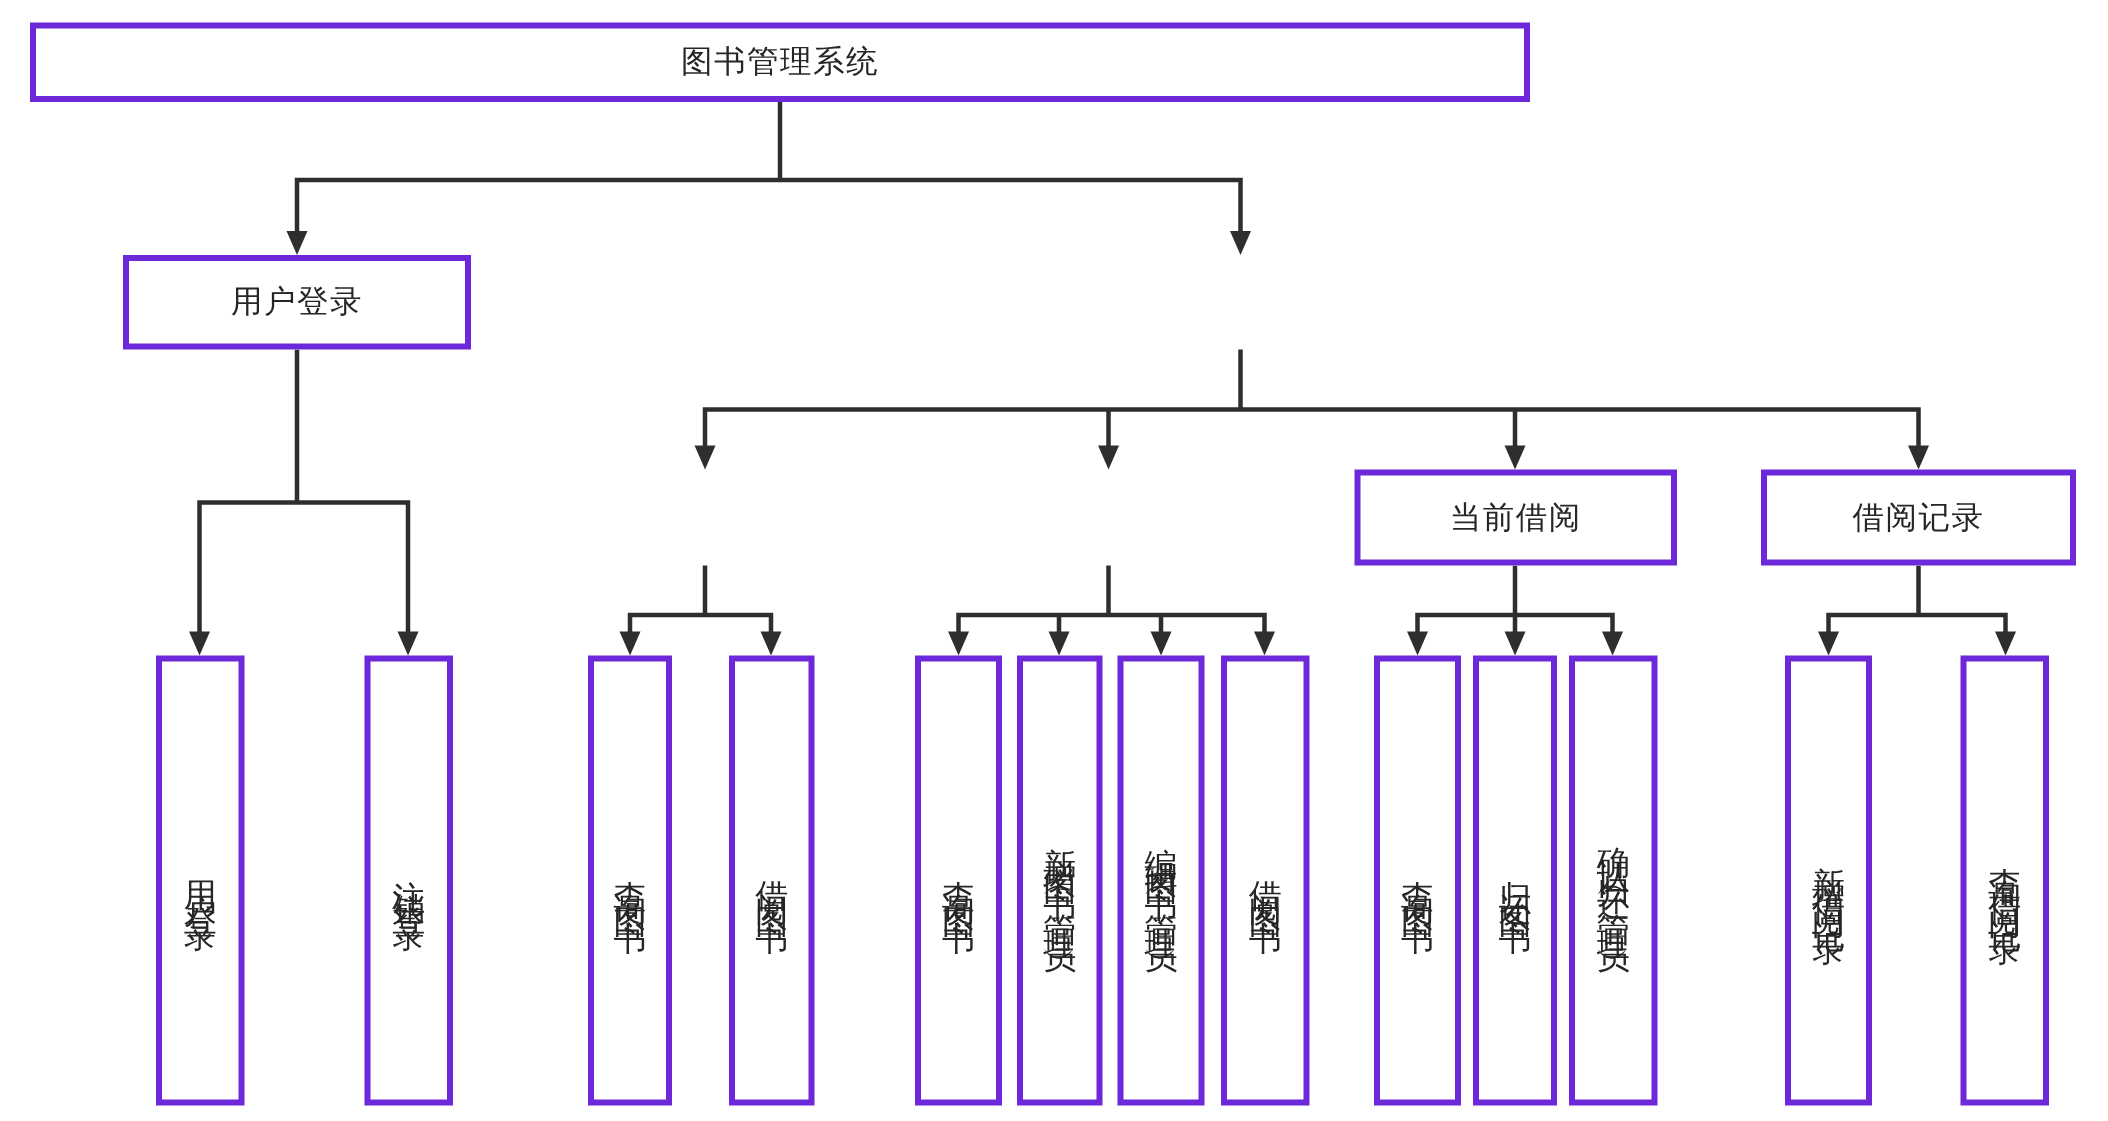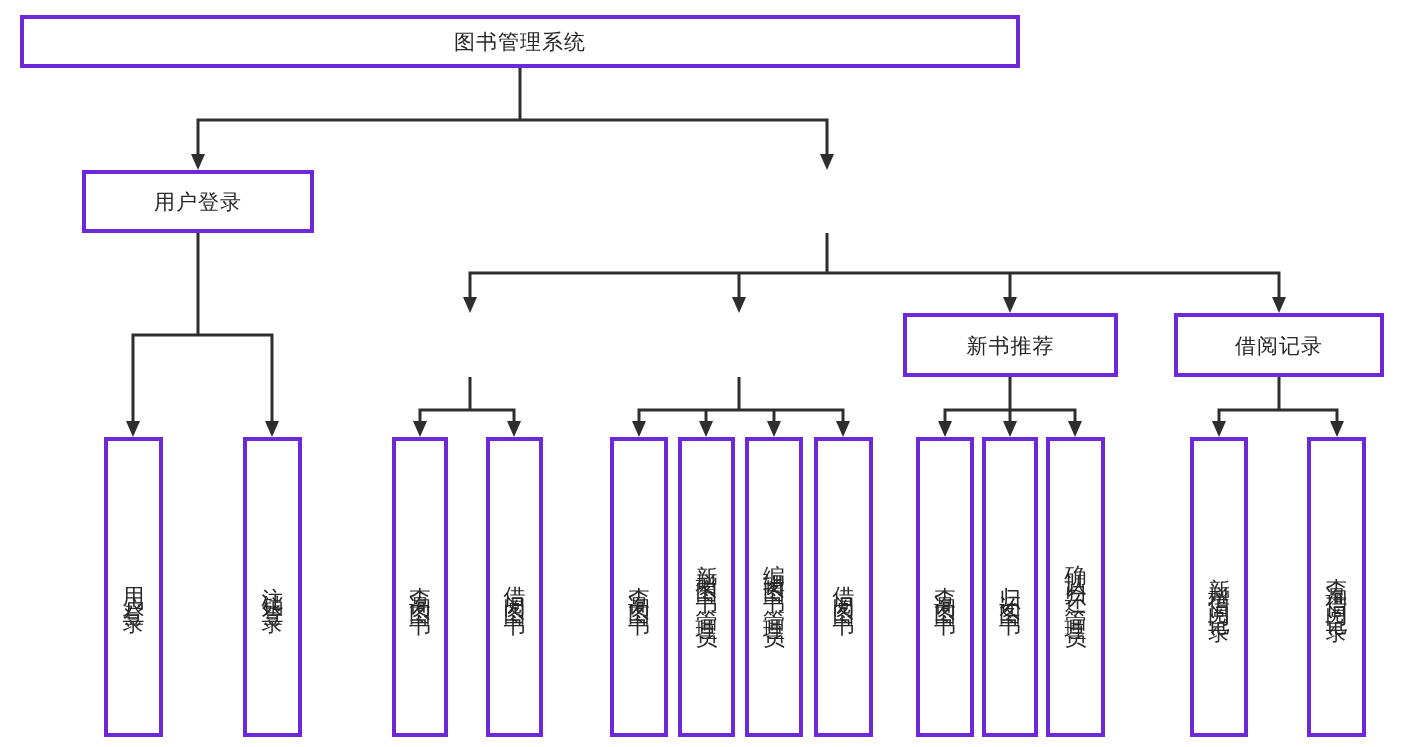--- a/index.html
+++ b/index.html
@@ -62,21 +62,21 @@
 
   <div class="hbox" style="left:20px;top:15px;width:1000px;height:53px">
     <span class="hlabel">图书管理系统</span>
   </div>
 
   <div class="hbox" style="left:82px;top:170px;width:232px;height:63px">
     <span class="hlabel">用户登录</span>
   </div>
 
   <div class="hbox" style="left:903px;top:313px;width:215px;height:64px">
-    <span class="hlabel">新书推荐</span>
+    <span class="hlabel">当前借阅</span>
   </div>
   <div class="hbox" style="left:1174px;top:313px;width:210px;height:64px">
     <span class="hlabel">借阅记录</span>
   </div>
 
   <div class="vbox" style="left:104px;top:437px;width:59px;height:300px">
     <span class="vlabel">用户登录</span>
   </div>
   <div class="vbox" style="left:243px;top:437px;width:59px;height:300px">
     <span class="vlabel">注销登录</span>

